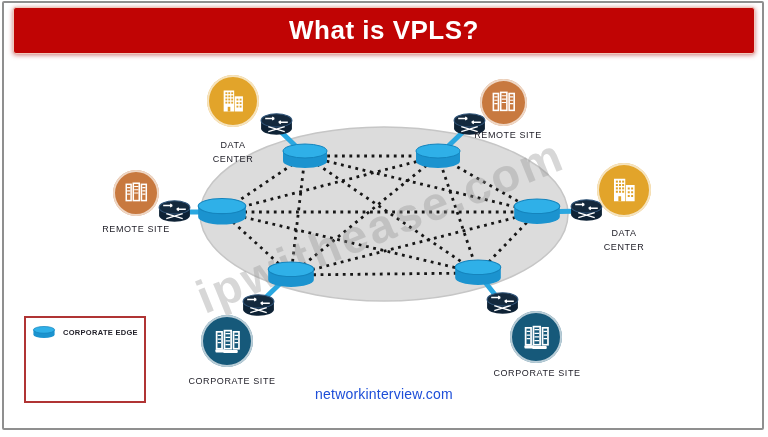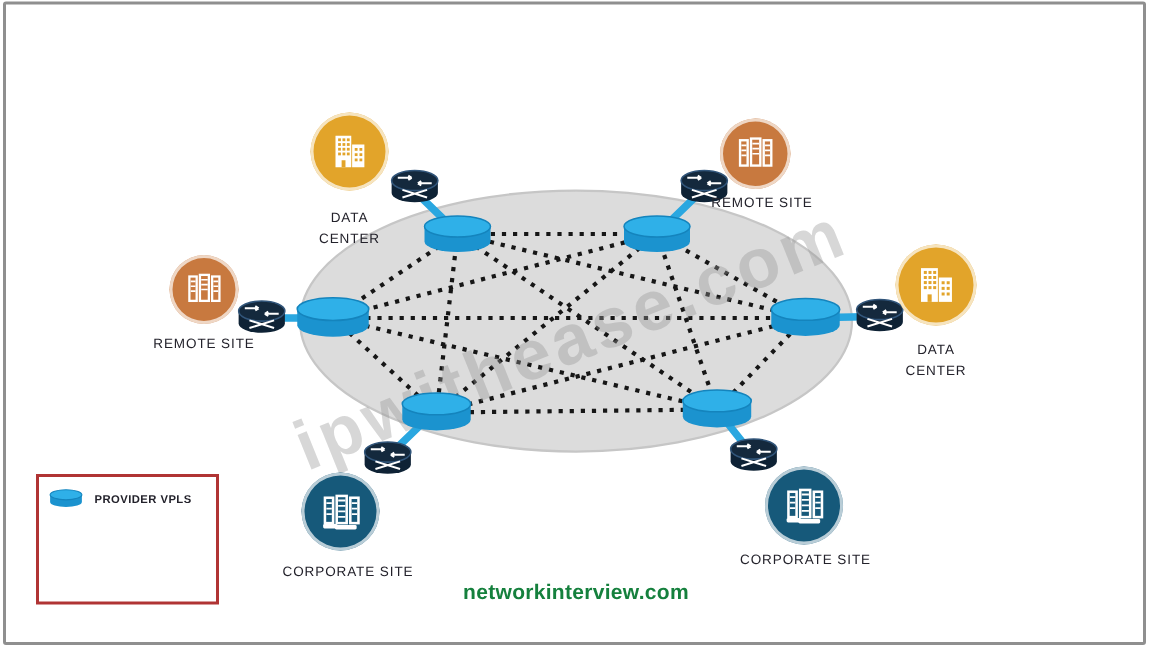--- a/index.html
+++ b/index.html
@@ -9,28 +9,31 @@
   .banner{position:absolute;left:13px;top:7px;width:742px;height:47px;background:#c00404;border:1px solid #efc9bc;border-radius:3px;box-shadow:0 1px 5px rgba(160,0,0,.55);display:flex;align-items:center;justify-content:center;}
   .banner h1{margin:0;color:#fff;font-size:26px;font-weight:bold;letter-spacing:.5px;}
   .node{position:absolute;}
   .site-circle{border-radius:50%;display:flex;align-items:center;justify-content:center;box-shadow:0 0 0 2px rgba(255,255,255,.7) inset;}
   .site-label{position:absolute;font-size:9px;font-weight:normal;color:#23222b;letter-spacing:.6px;text-align:center;line-height:14px;white-space:nowrap;}
   .watermark{position:absolute;left:160px;top:130px;width:440px;height:190px;display:flex;align-items:center;justify-content:center;transform:rotate(-22deg);font-size:47px;font-weight:bold;color:rgba(150,150,150,.38);letter-spacing:3px;pointer-events:none;}
   .legend{position:absolute;left:24px;top:316px;width:122px;height:87px;background:#fff;border:2px solid #b03434;padding:5px 4px 4px 6px;display:flex;flex-direction:column;justify-content:space-between;}
   .legend-row{display:flex;align-items:center;gap:7px;height:19px;}
   .legend-row .lbl{font-size:7.5px;font-weight:bold;color:#23222b;letter-spacing:.3px;white-space:nowrap;}
   .footer{position:absolute;left:214px;top:386px;width:340px;text-align:center;}
-  .footer .site-name{font-size:14px;font-weight:bold;color:#15803d;letter-spacing:.2px;}
+  .footer .site-name{font-size:14px;font-weight:normal;color:#1d4ed8;letter-spacing:.2px;}
   .footer .tagline{font-size:12.5px;color:#9b9b9b;margin-top:2px;}
 </style>
 </head>
 <body>
 
 <div class="frame">
 
+  <div class="banner">
+    <h1>What is VPLS?</h1>
+  </div>
 
   <svg width="768" height="437" style="position:absolute;left:0;top:0;">
     <ellipse cx="384" cy="214" rx="184" ry="87" fill="#dcdcdc" stroke="#c6c6c6" stroke-width="1.5"></ellipse>
     <g stroke="#161616" stroke-width="2.8" stroke-dasharray="2.8 4.6">
       <line x1="305" y1="156" x2="438" y2="156"></line>
       <line x1="305" y1="156" x2="222" y2="212"></line>
       <line x1="305" y1="156" x2="537" y2="212"></line>
       <line x1="305" y1="156" x2="291" y2="275"></line>
       <line x1="305" y1="156" x2="478" y2="273"></line>
       <line x1="438" y1="156" x2="222" y2="212"></line>
@@ -271,21 +274,21 @@
   <div class="site-label" style="left:485px;top:366px;width:104px;">
     <div>CORPORATE SITE</div>
   </div>
 
   <div class="legend">
     <div class="legend-row">
       <svg width="24" height="13" viewBox="0 0 48 27">
           <path d="M2 8 v10 a22 7 0 0 0 44 0 v-10 z" fill="#1b93cf"></path>
           <ellipse cx="24" cy="8" rx="22" ry="7" fill="#2fb0e8" stroke="#1484bd" stroke-width="1.5"></ellipse>
         </svg>
-      <span class="lbl">PROVIDER VPLS</span>
+      <span class="lbl">CORPORATE EDGE</span>
     </div>
   </div>
 
   <div class="footer">
     <div class="site-name">networkinterview.com</div>
   </div>
 
   <div class="frame-border"></div>
 </div>
 

